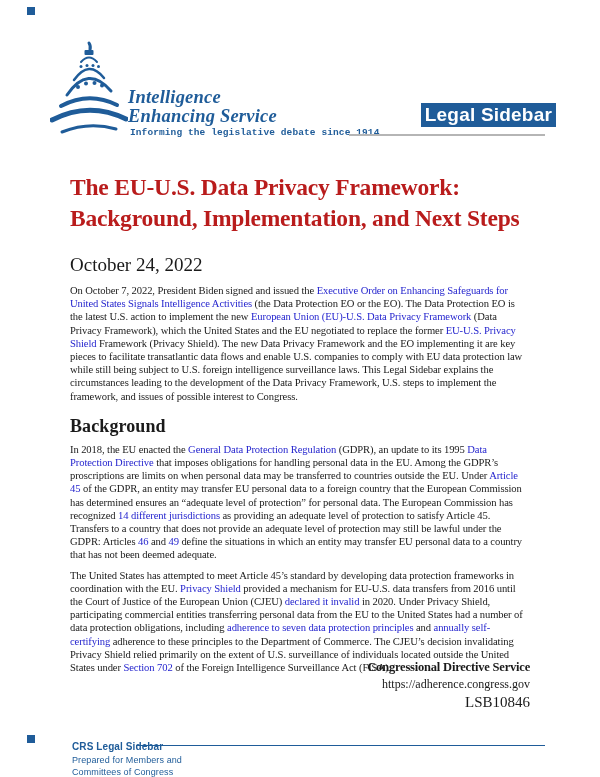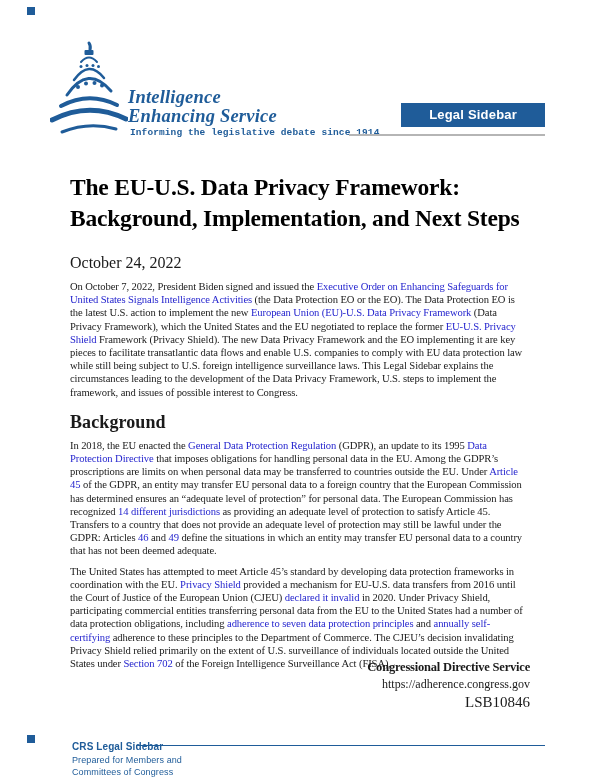--- a/index.html
+++ b/index.html
@@ -23,29 +23,29 @@
     position:absolute;left:128px;top:88px;color:var(--brand-blue);
     font-weight:bold;font-style:italic;font-size:18.5px;line-height:19px;letter-spacing:.2px;
   }
   .tagline{
     position:absolute;left:130px;top:127px;color:var(--brand-blue);
     font-family:Liberation Mono, monospace;
     font-weight:bold;font-size:9.5px;letter-spacing:.1px;
   }
   .header-rule{position:absolute;left:349px;right:55px;top:134px;height:2px;background:var(--rule-gray);}
   .badge{
-    position:absolute;right:55px;top:103px;background:var(--brand-blue);color:#fff;
+    position:absolute;right:44px;top:103px;background:var(--brand-blue);color:#fff;
     font-family:"Liberation Sans","DejaVu Sans",sans-serif;font-weight:bold;
-    font-size:13px;line-height:15px;padding:4px 28px 5px;letter-spacing:.2px;
+    font-size:19px;line-height:15px;padding:4px 4px 5px;letter-spacing:.2px;
   }
 
   
   .main{position:absolute;left:70px;top:172px;width:460px;}
-  .doc-title{font-size:23.5px;line-height:31px;font-weight:bold;color:#000000;letter-spacing:-.2px;}
-  .doc-date{margin-top:20px;font-size:16px;}
+  .doc-title{font-size:23.5px;line-height:31px;font-weight:bold;color:#b91c1c;letter-spacing:-.2px;}
+  .doc-date{margin-top:20px;font-size:19px;}
   .para{margin-top:8px;font-size:10.6px;line-height:13.2px;letter-spacing:-.1px;}
   .para + .para{margin-top:7px;}
   .section-heading{margin-top:13px;font-size:18px;font-weight:bold;letter-spacing:.1px;}
   .section-heading + .para{margin-top:6px;}
   a.lnk{color:var(--link-blue);text-decoration:none;cursor:pointer;}
 
   
   .footer-right{position:absolute;right:70px;top:660px;text-align:right;}
   .fr-org{font-weight:bold;font-size:12.5px;letter-spacing:-.2px;}
   .fr-url{font-size:12px;margin-top:2px;color:var(--body-text);display:block;text-decoration:none;}

